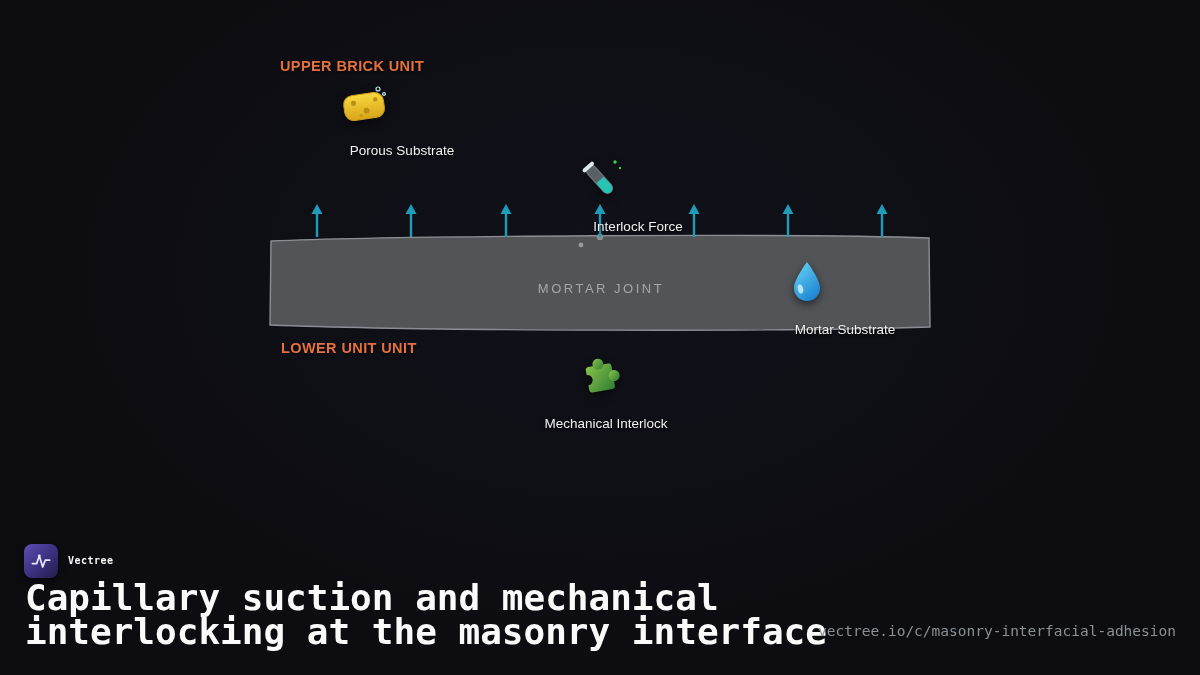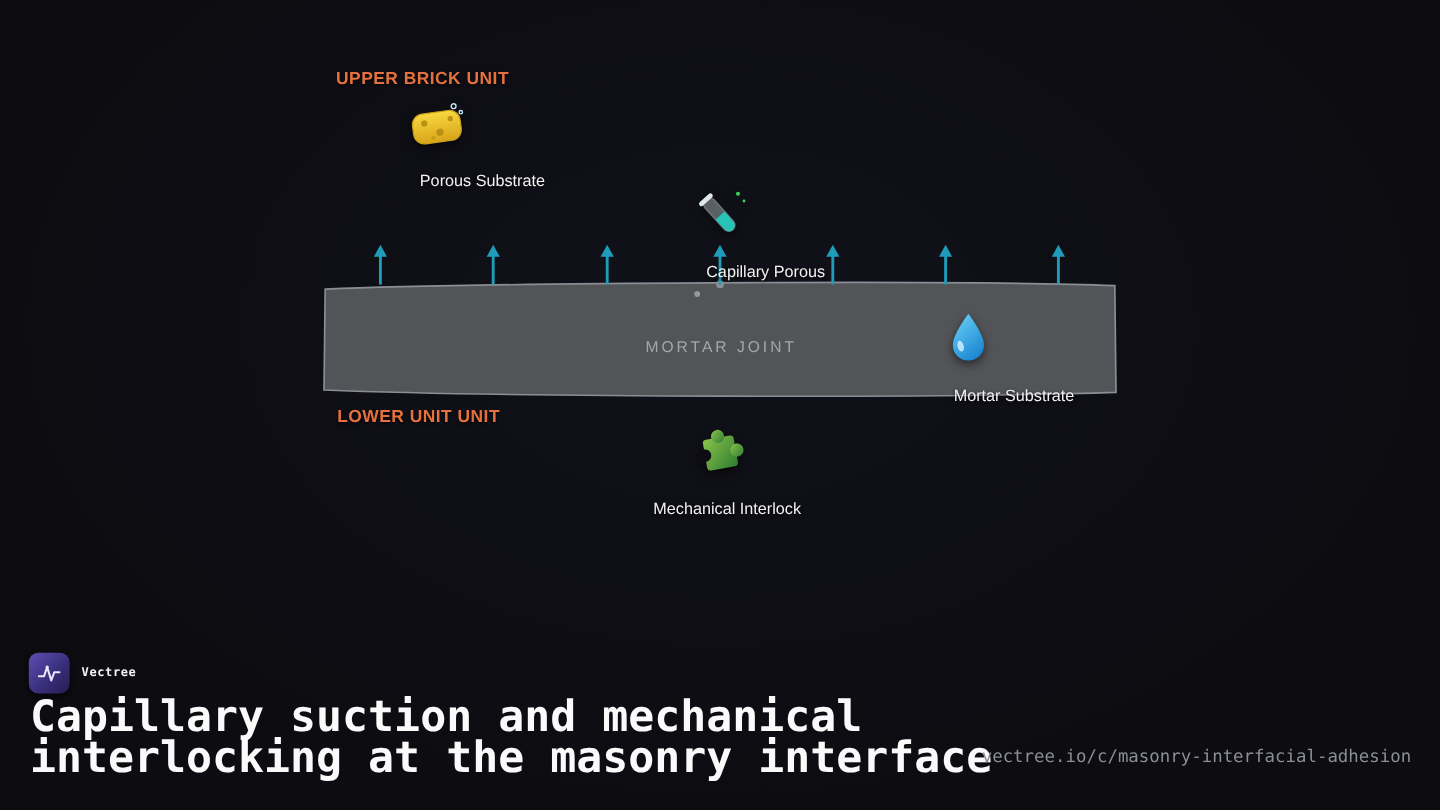--- a/index.html
+++ b/index.html
@@ -116,21 +116,21 @@
     <svg width="46" height="46" viewBox="0 0 46 46">
       <g transform="rotate(-42 23 23)">
         <rect x="18" y="5" width="10" height="34" rx="5" fill="#b7c6cc" opacity="0.45" stroke="#dfe9ec" stroke-width="1.4"></rect>
         <path d="M18 23 v11 a5 5 0 0 0 10 0 v-11 z" fill="#27c3b4"></path>
         <rect x="16" y="3.5" width="14" height="4" rx="2" fill="#dfe9ec"></rect>
       </g>
       <circle cx="38" cy="5" r="1.7" fill="#39d353"></circle>
       <circle cx="43" cy="11" r="1.2" fill="#39d353"></circle>
     </svg>
   </div>
-  <div class="abs node-label" style="left:600px; top:219px; z-index:6;">Capillary Porous</div>
+  <div class="abs node-label" style="left:600px; top:219px; z-index:6;">Interlock Force</div>
 
   <div class="abs" style="left:307px; top:201px; z-index:4;">
     <svg class="arrow" viewBox="0 0 20 38">
         <path d="M10 3 L4.5 13 L15.5 13 Z" fill="#1f9cba"></path>
         <line x1="10" y1="10" x2="10" y2="36" stroke="#1f9cba" stroke-width="2.4"></line>
       </svg>
   </div>
   <div class="abs" style="left:401px; top:201px; z-index:4;">
     <svg class="arrow" viewBox="0 0 20 38">
         <path d="M10 3 L4.5 13 L15.5 13 Z" fill="#1f9cba"></path>

